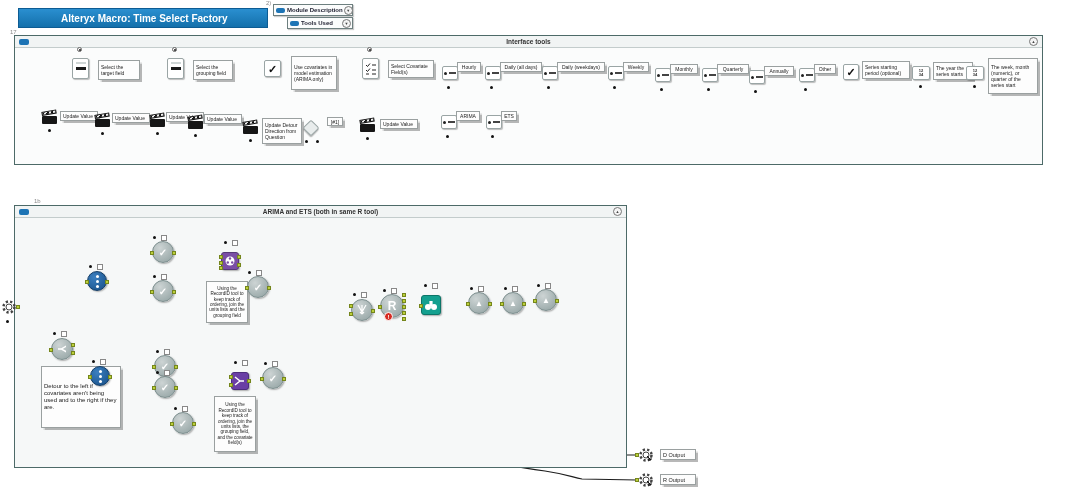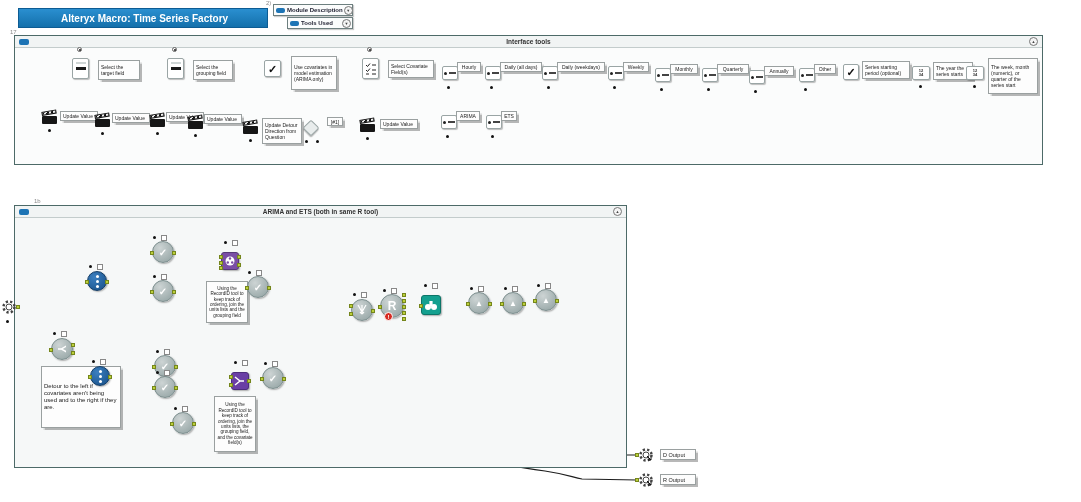--- a/index.html
+++ b/index.html
@@ -122,21 +122,21 @@
     <path d="M373,310 C378,308 378,306 380,306"></path>
     <path d="M406,296 C413,296 415,303 420,305"></path>
     <path d="M441,304 C455,302 460,303 467,303"></path>
     <path d="M491,303 L501,303"></path>
     <path d="M525,303 C530,303 531,300 534,300"></path>
     <path d="M558,300 C570,300 573,305 573,318 L573,448 C573,453 579,455 586,455 L637,455"></path>
     <path d="M406,318 L426,318 C432,318 433,325 433,340 L433,415 C433,445 475,462 545,471 C565,474 572,477 582,479 L637,480"></path>
   </svg>
 
   <div class="titlebar">
-    <span>Alteryx Macro: Time Series Factory</span>
+    <span>Alteryx Macro: Time Select Factory</span>
   </div>
 
   <div class="mark" style="left:266px; top:0px;">2)</div>
 
   <div class="ccont" style="left:273px; top:4px; width:80px;">
     <span class="pill"></span>
     <span class="clabel">Module Description</span>
     <span class="roundbtn">▼</span>
   </div>
   <div class="ccont" style="left:287px; top:17px; width:66px;">

